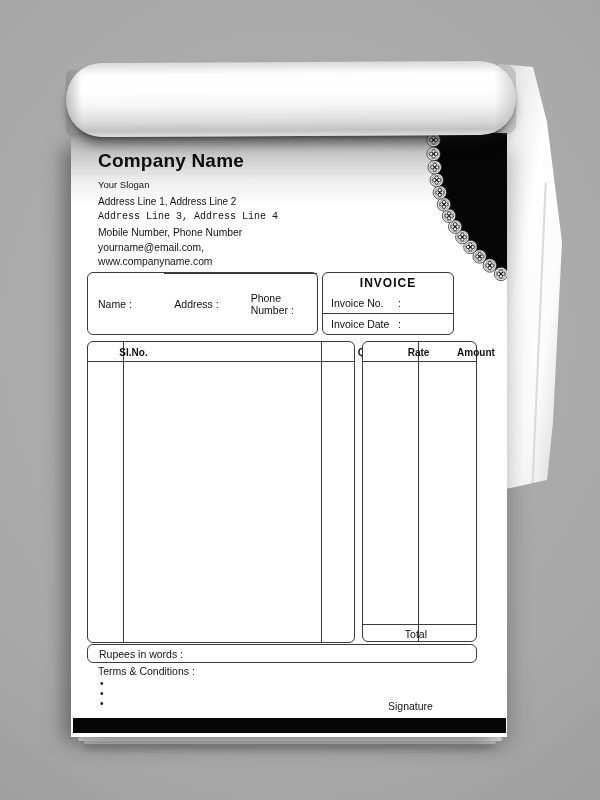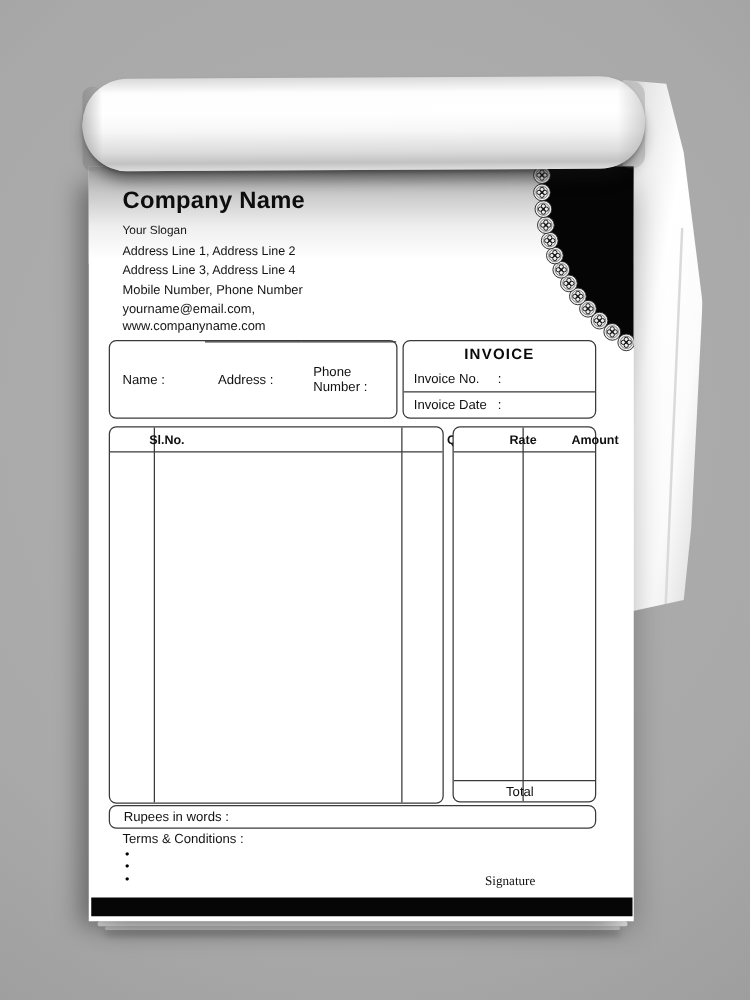--- a/index.html
+++ b/index.html
@@ -48,28 +48,28 @@
     content:"";position:absolute;right:0;top:4px;bottom:0;width:22px;border-radius:inherit;
     background:linear-gradient(270deg,rgba(130,130,130,.35),rgba(130,130,130,0));
   }
 
   
   .corner-ornament{position:absolute;right:0;top:0;z-index:3;}
   .header-block{position:absolute;left:27px;top:0;z-index:4;}
   .company-name{position:absolute;left:0;top:17px;width:300px;font-size:19px;font-weight:700;letter-spacing:.2px;color:#0d0d0d;}
   .slogan{position:absolute;left:0;top:46px;width:200px;font-size:9.5px;color:#161616;}
   .addr1{position:absolute;left:0;top:63px;width:260px;font-size:10px;color:#131313;}
-  .addr2{position:absolute;left:0;top:78px;width:260px;font-size:10px;color:#131313;}
+  .addr2{position:absolute;left:0;top:78px;width:260px;font-size:10px;color:#131313;font-family:Liberation Mono, monospace;}
   .contact{position:absolute;left:0;top:94px;width:260px;font-size:10.3px;color:#131313;}
   .email{position:absolute;left:0;top:108.5px;width:260px;font-size:10.3px;color:#131313;}
   .website{position:absolute;left:0;top:122.5px;width:260px;font-size:10.3px;color:#131313;}
 
   .box{border:1px solid #3a3a3a;border-radius:6px;position:absolute;background:#fff;z-index:4;}
   .customer-box{left:16px;top:139px;width:231px;height:63px;display:flex;}
-  .invoice-box{left:251px;top:139px;width:155px;height:63px;display:flex;flex-direction:column;}
+  .invoice-box{left:251px;top:139px;width:132px;height:63px;display:flex;flex-direction:column;}
   .info-row{flex:1;display:flex;align-items:center;padding-left:10px;font-size:10.5px;color:#101010;}
   .info-row + .info-row{border-top:1px solid #3a3a3a;}
   .invoice-title-row{flex:1;display:flex;align-items:center;justify-content:center;
     font-size:12px;font-weight:700;letter-spacing:1px;color:#0a0a0a;}
   .pre{white-space:pre;}
   .invoice-box .info-row{padding-left:8px;}
 
   .items-left{left:16px;top:208px;width:268px;height:302px;}
   .items-right{left:291px;top:208px;width:115px;height:301px;}
   .it-header{position:absolute;left:0;top:0;right:0;height:20px;border-bottom:1px solid #3a3a3a;}
@@ -79,21 +79,21 @@
   .total-line{position:absolute;left:0;right:0;top:282px;height:1px;background:#3a3a3a;}
   .total-cell{position:absolute;left:16px;top:283px;width:55px;height:17px;display:flex;align-items:center;justify-content:flex-end;
     padding-right:7px;font-size:10.5px;color:#0e0e0e;}
 
   .rupees-box{left:16px;top:511px;width:390px;height:19px;display:flex;align-items:center;padding-left:11px;
     font-size:10.5px;color:#101010;}
 
   .terms-label{position:absolute;left:27px;top:532px;font-size:10.5px;color:#131313;z-index:4;}
   .bullet{position:absolute;left:29px;width:10px;font-size:10px;line-height:10px;color:#000;z-index:4;}
   .b0{top:546px;} .b1{top:556px;} .b2{top:566px;}
-  .signature{position:absolute;left:317px;top:567px;font-size:10.5px;color:#131313;z-index:4;font-family:Liberation Serif, serif;}
+  .signature{position:absolute;left:317px;top:567px;font-size:10.5px;color:#131313;z-index:4;}
 
   .black-bar{position:absolute;left:2px;right:1px;bottom:4px;height:15px;background:#060606;z-index:4;}
 </style>
 </head>
 <body>
 
 <div class="stage">
 
   <div class="hanging-sheet">
     <div class="inner-edge"></div>

